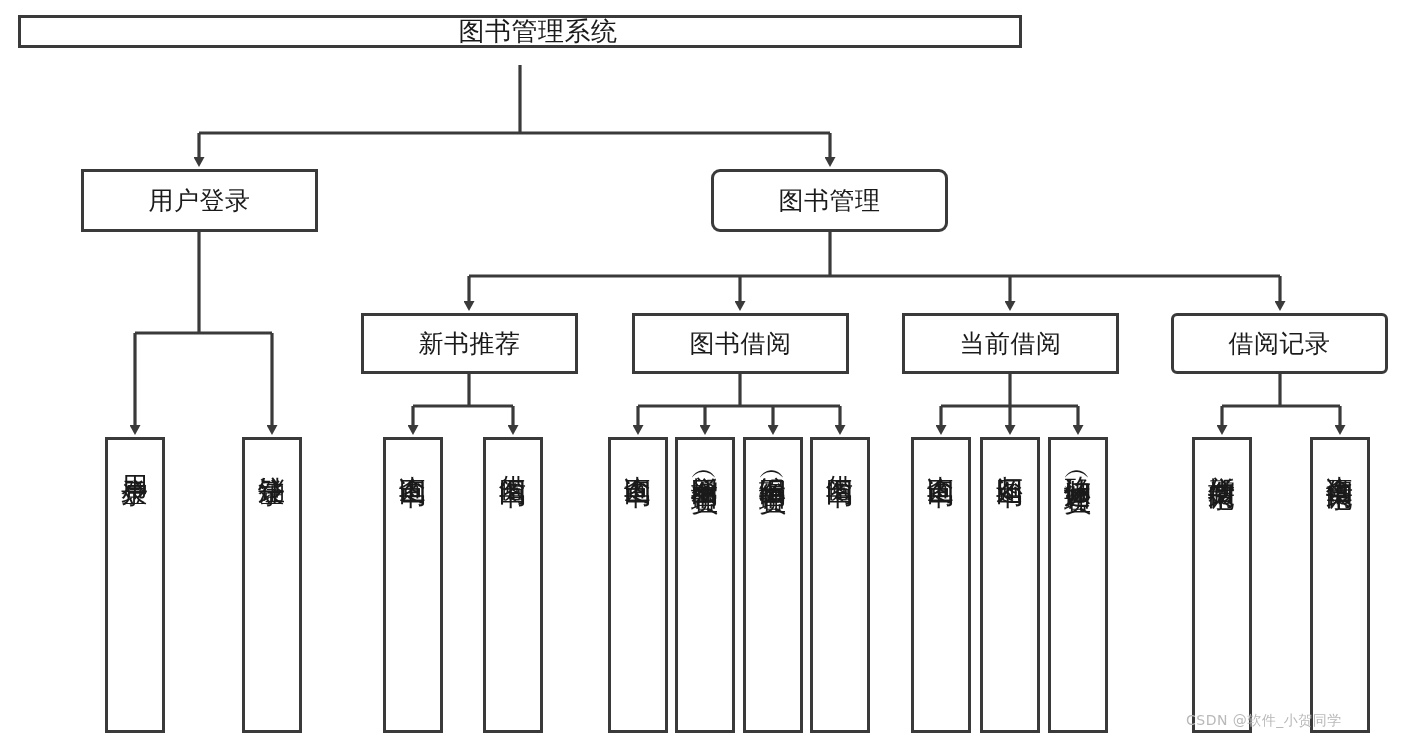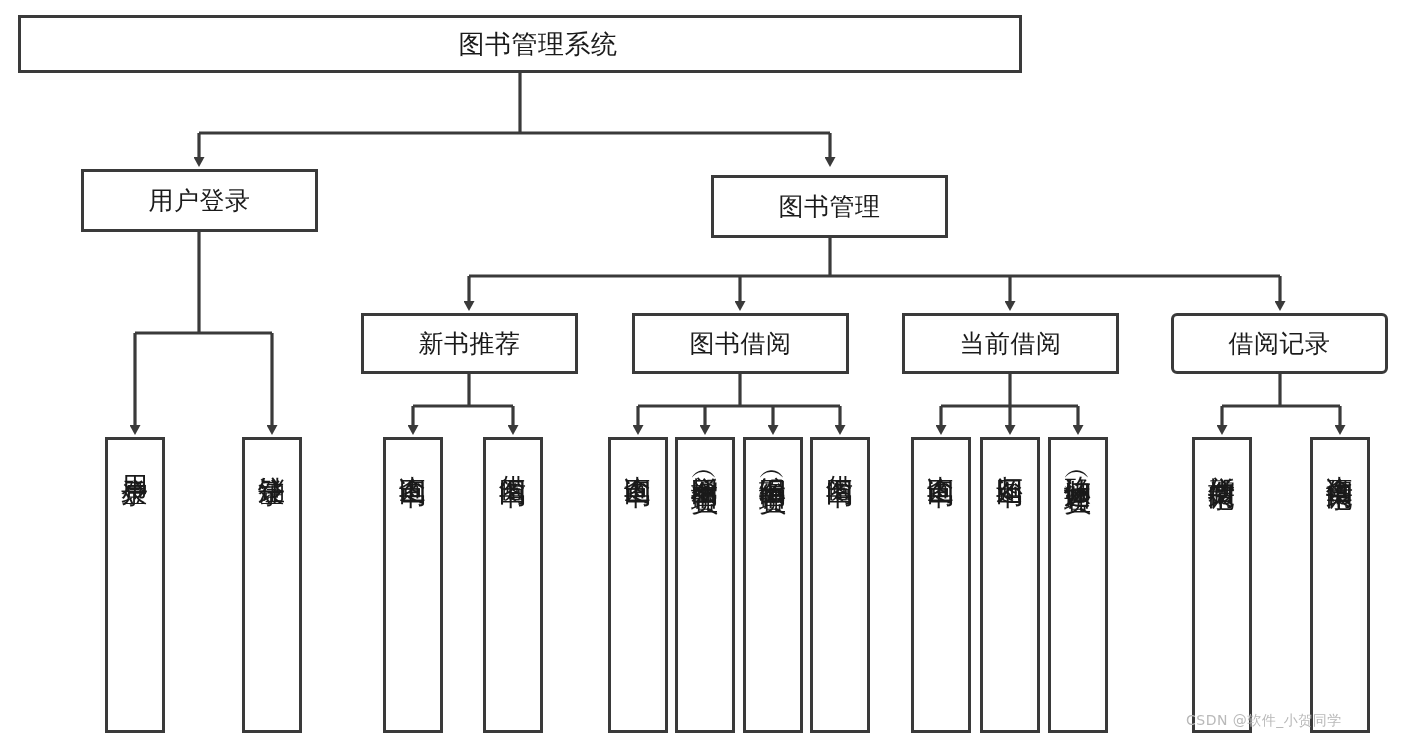--- a/index.html
+++ b/index.html
@@ -121,29 +121,29 @@
       <path d="M1010,406 L1010,426" marker-end="url(#arrow)"></path>
       <path d="M1078,406 L1078,426" marker-end="url(#arrow)"></path>
 
       <path d="M1280,374 L1280,406"></path>
       <path d="M1222,406 L1340,406"></path>
       <path d="M1222,406 L1222,426" marker-end="url(#arrow)"></path>
       <path d="M1340,406 L1340,426" marker-end="url(#arrow)"></path>
     </g>
   </svg>
 
-  <div class="node root horizontal" style="left:18px; top:15px; width:1004px; height:58px;padding-left:36px;">
+  <div class="node root horizontal" style="left:18px; top:15px; width:1004px; height:33px;padding-left:36px;">
     <span class="node-label">图书管理系统</span>
   </div>
 
   <div class="node horizontal" style="left:81px; top:169px; width:237px; height:63px;">
     <span class="node-label">用户登录</span>
   </div>
 
-  <div class="node horizontal" style="left:711px; top:175px; width:237px; height:63px;">
+  <div class="node horizontal" style="left:711px; top:169px; width:237px; height:63px;border-radius:9px;">
     <span class="node-label">图书管理</span>
   </div>
 
   <div class="node horizontal" style="left:361px; top:313px; width:217px; height:61px;">
     <span class="node-label">新书推荐</span>
   </div>
 
   <div class="node horizontal" style="left:632px; top:313px; width:217px; height:61px;">
     <span class="node-label">图书借阅</span>
   </div>

